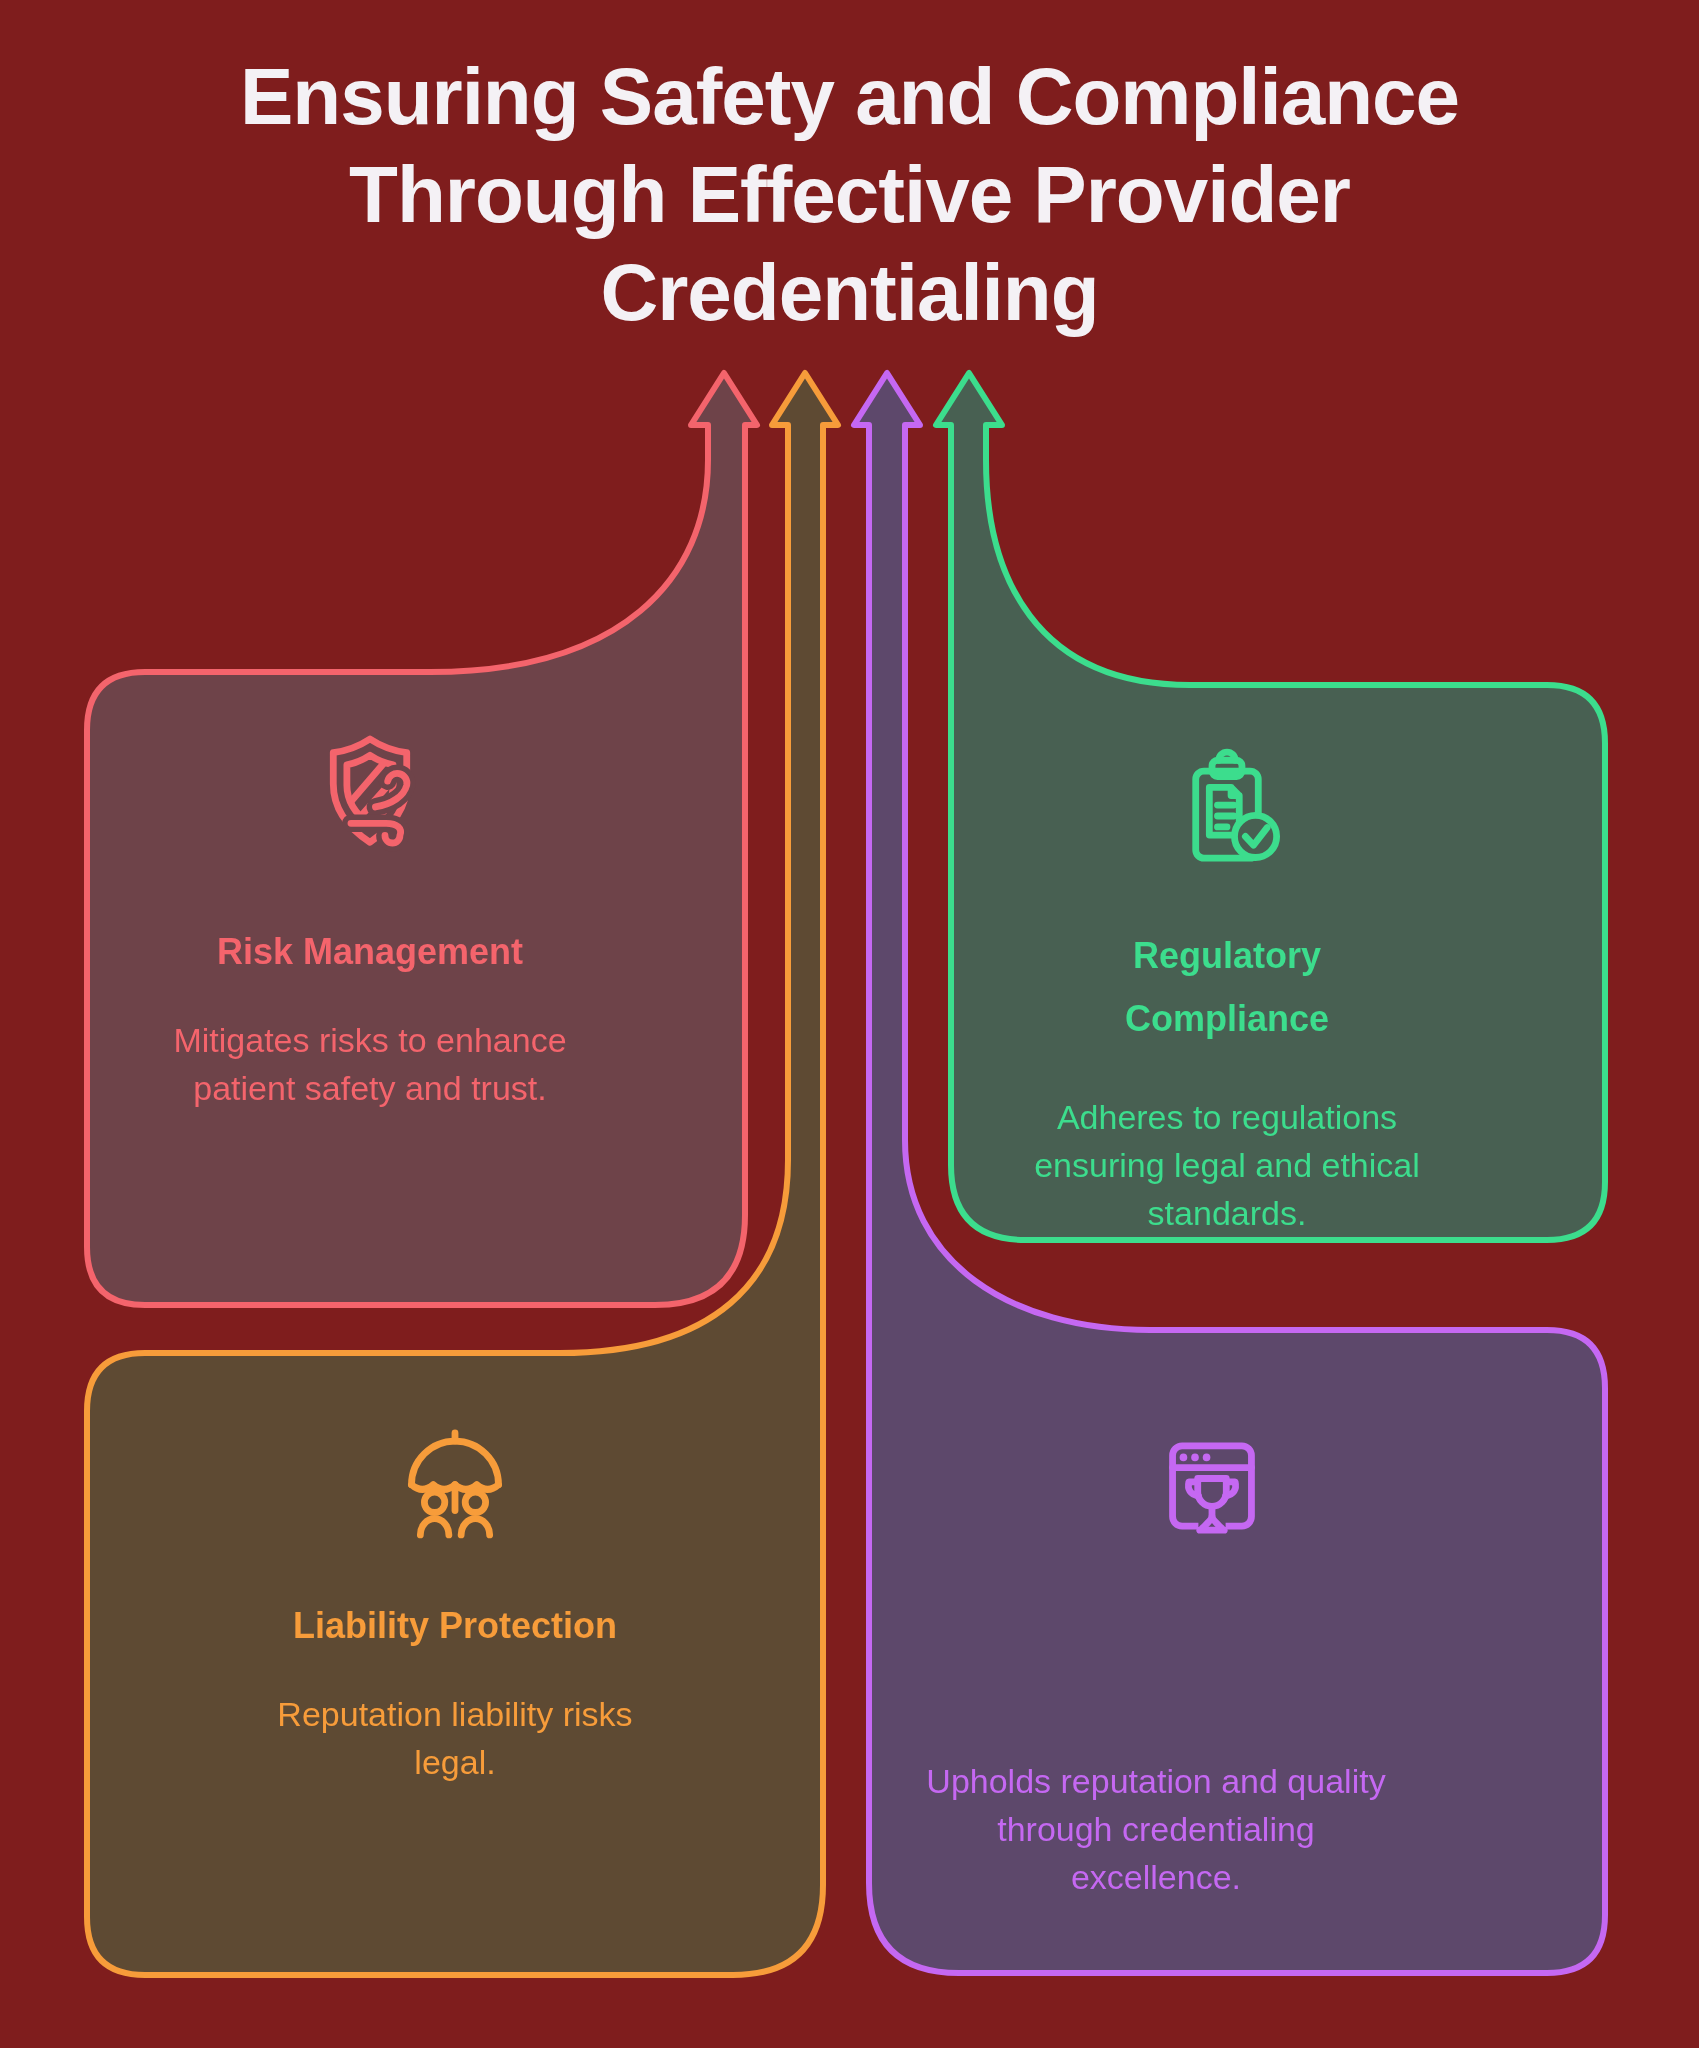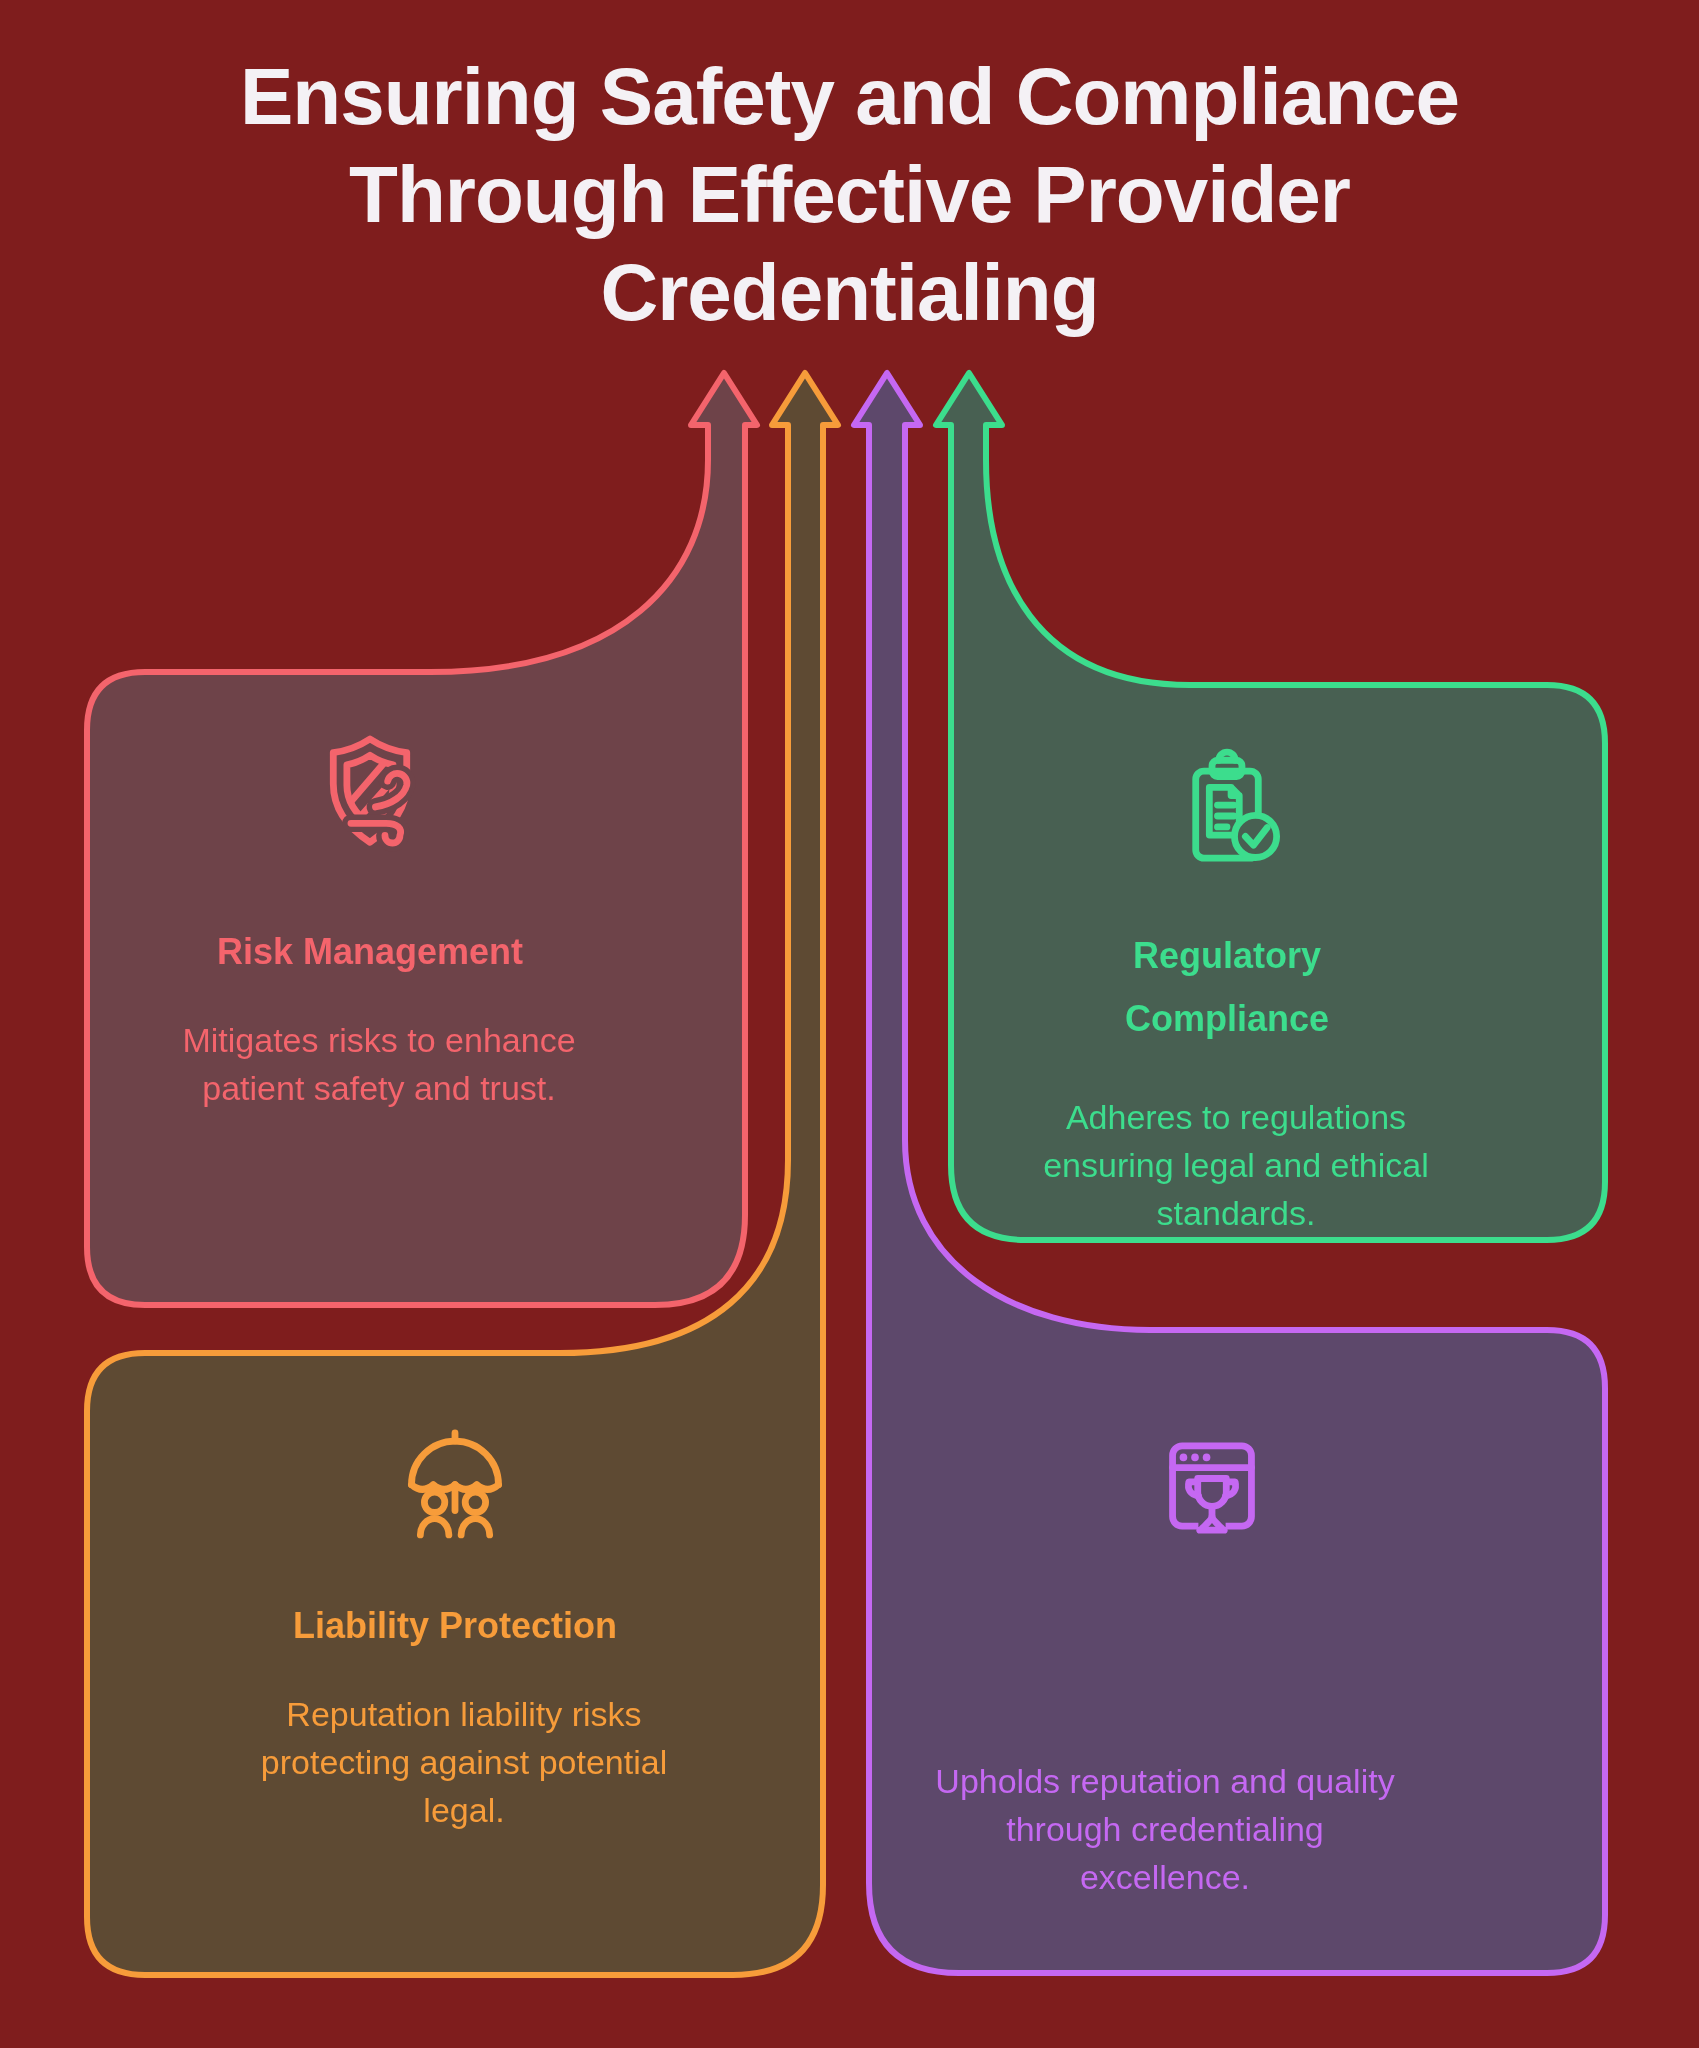--- a/index.html
+++ b/index.html
@@ -24,21 +24,20 @@
   .card-title{
     position:absolute;transform:translateX(-50%);
     font-size:36px;font-weight:700;line-height:63px;
     text-align:center;
   }
   .card-title div{white-space:nowrap;}
   .card-desc{
     position:absolute;transform:translateX(-50%);
     font-size:34px;font-weight:400;line-height:48px;
     text-align:center;
-    margin-left:9px;
   }
   .card-desc div{white-space:nowrap;}
   .c-risk{color:#f4646c;}
   .c-liability{color:#f79c3a;}
   .c-reputation{color:#c568f2;}
   .c-compliance{color:#3cdd8d;}
 </style>
 </head>
 <body>
 
@@ -115,21 +114,20 @@
       <circle cx="65" cy="62" r="7.5"></circle>
       <path d="M24.5,86 A10.5,12 0 0 1 45.5,86"></path>
       <path d="M54.5,86 A10.5,12 0 0 1 75.5,86"></path>
     </svg>
   </div>
   <div class="card-title c-liability" style="left:455px;top:1594px">
     <div>Liability Protection</div>
   </div>
   <div class="card-desc c-liability" style="left:455px;top:1690px">
     <div>Reputation liability risks</div>
-    <div>protecting against potential</div>
     <div>legal.</div>
   </div>
 
   <div class="icon-wrap c-reputation" style="left:1212px;top:1420px">
     <svg viewBox="0 0 100 100" fill="none" stroke="currentColor" stroke-width="5" stroke-linecap="round" stroke-linejoin="round">
       <rect x="21" y="19" width="58" height="59" rx="7"></rect>
       <path d="M21,35 H79"></path>
       <circle cx="29" cy="27.5" r="2.8" fill="currentColor" stroke="none"></circle>
       <circle cx="37.5" cy="27.5" r="2.8" fill="currentColor" stroke="none"></circle>
       <circle cx="46" cy="27.5" r="2.8" fill="currentColor" stroke="none"></circle>

